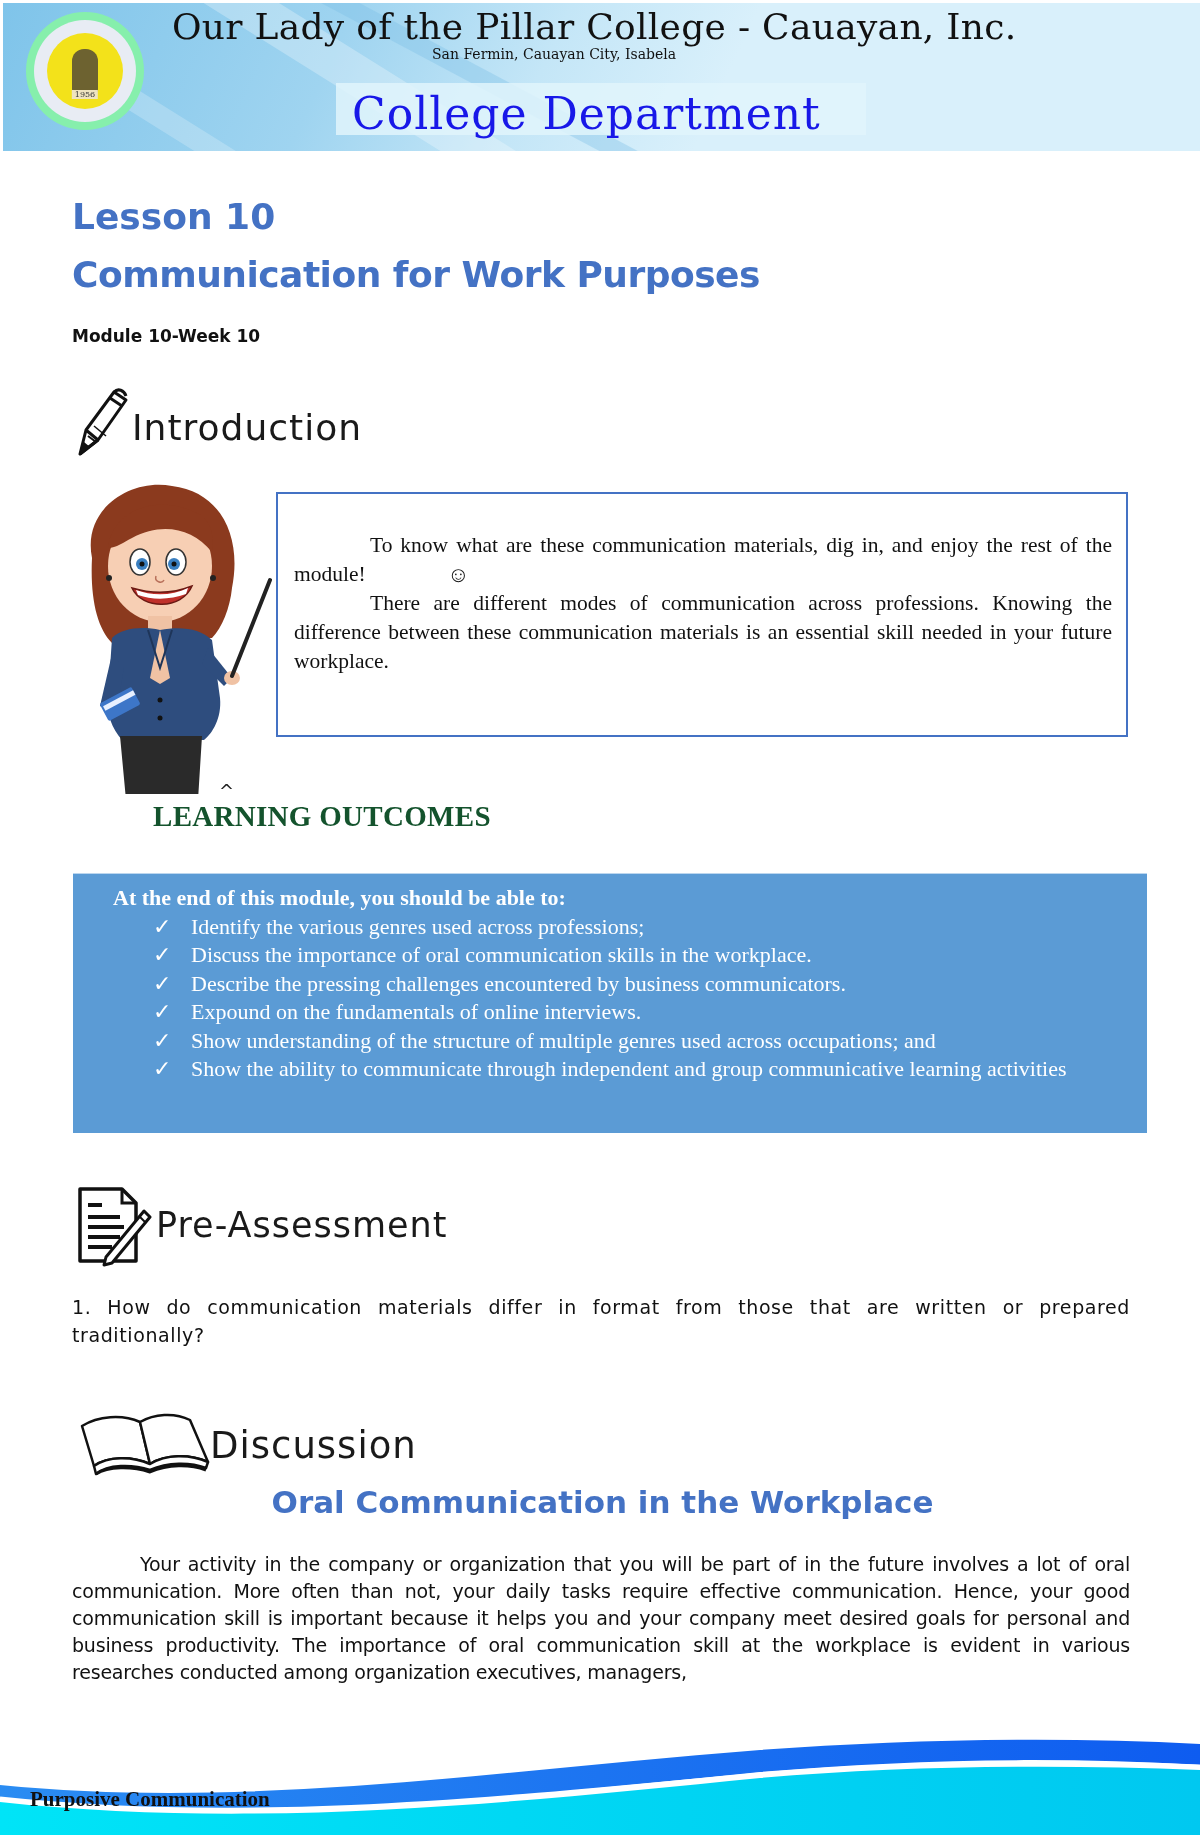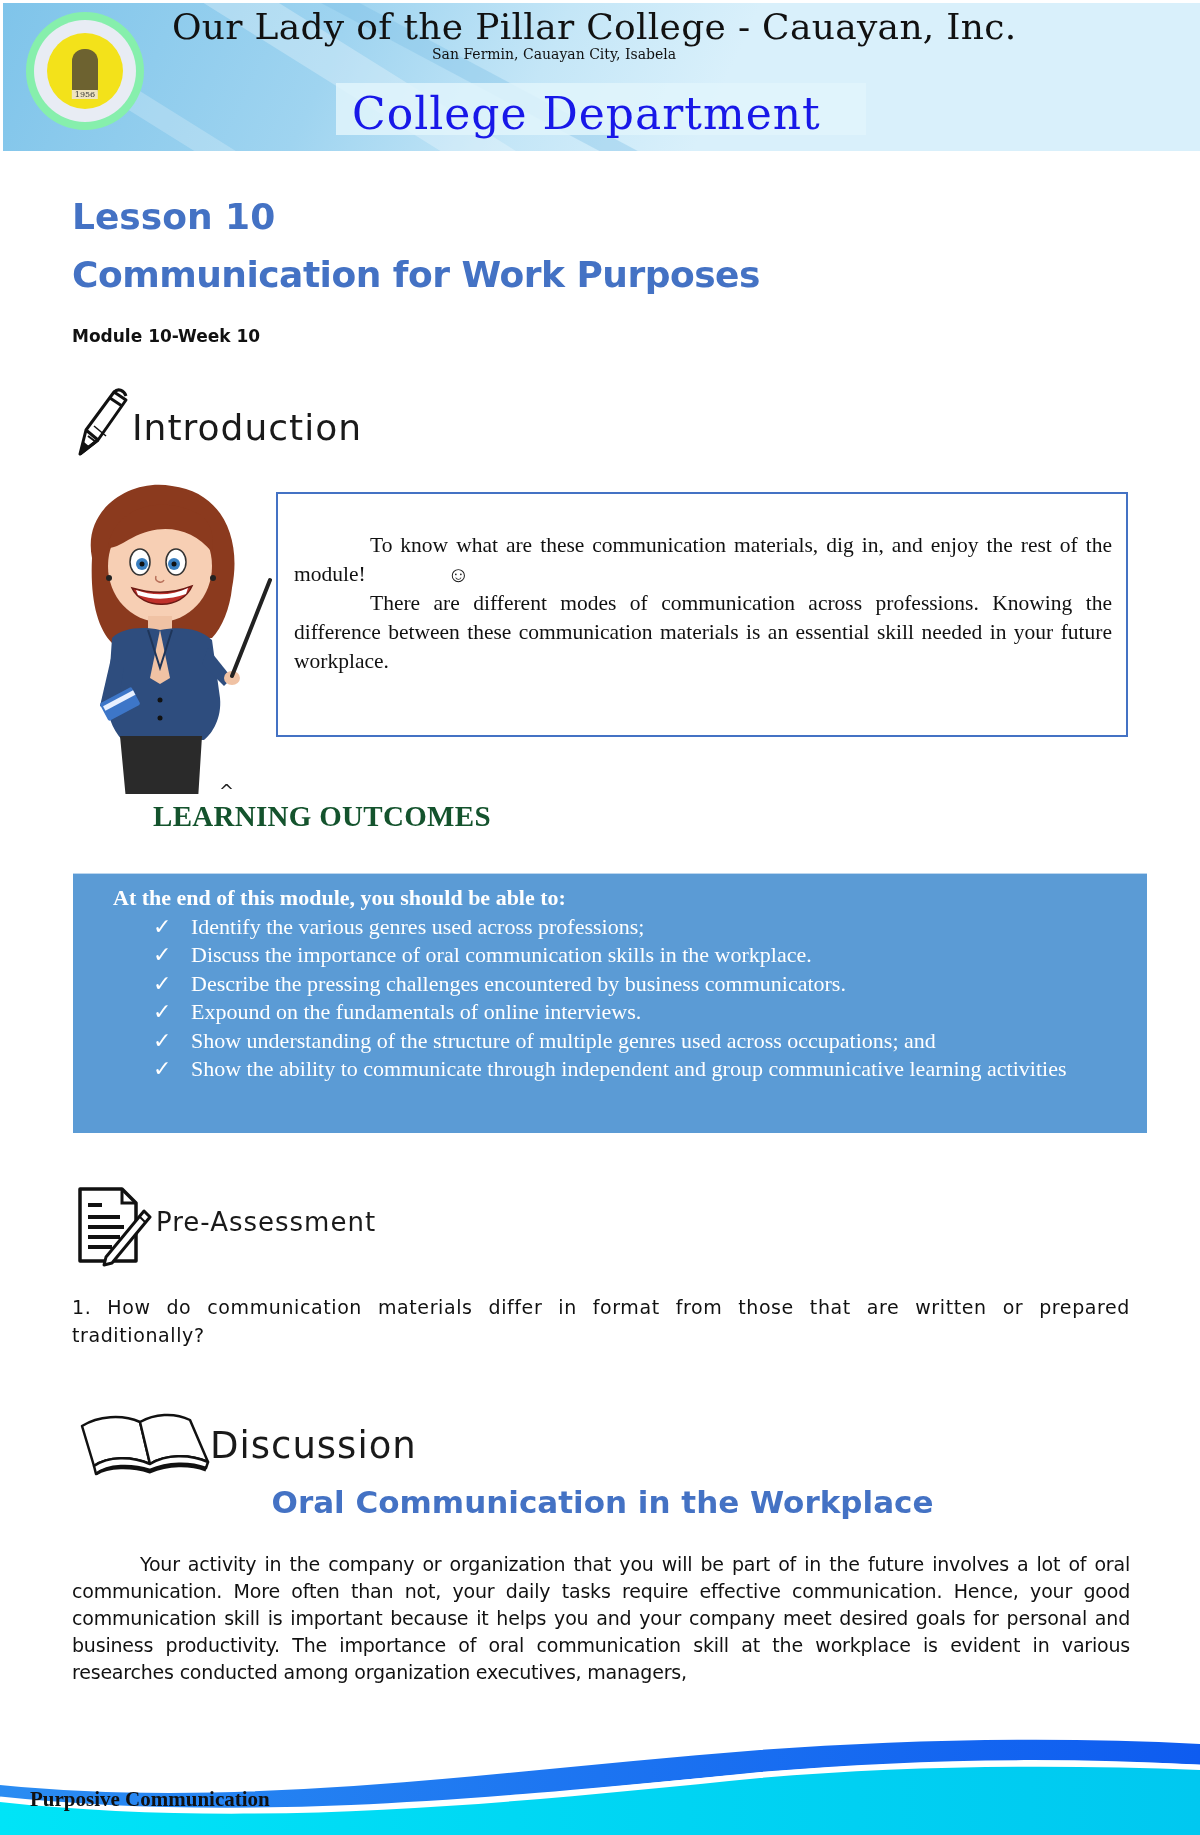--- a/index.html
+++ b/index.html
@@ -239,21 +239,21 @@
     <g stroke="#111" stroke-width="4">
       <line x1="12" y1="20" x2="26" y2="20"></line>
       <line x1="12" y1="32" x2="44" y2="32"></line>
       <line x1="12" y1="42" x2="48" y2="42"></line>
       <line x1="12" y1="52" x2="44" y2="52"></line>
       <line x1="12" y1="62" x2="36" y2="62"></line>
     </g>
     <path d="M68 26 L74 32 L36 78 L28 80 L30 72 Z" fill="#fff" stroke="#111" stroke-width="3" stroke-linejoin="round"></path>
     <line x1="64" y1="32" x2="70" y2="38" stroke="#111" stroke-width="2"></line>
   </svg>
-  <span class="label" style="margin-left:4px; margin-bottom:32px; font-size:26px;">Pre-Assessment</span>
+  <span class="label" style="margin-left:4px; margin-bottom:24px; font-size:35px;">Pre-Assessment</span>
 </div>
 
 <div class="question">1. How do communication materials differ in format from those that are written or prepared traditionally?</div>
 
 <div class="section-head" style="left:78px; top:1412px;">
   <svg width="132" height="66" viewBox="0 0 132 66">
     <g fill="#fff" stroke="#111" stroke-width="2.5" stroke-linejoin="round">
       <path d="M4 14 C20 4 44 2 62 10 L72 52 C54 44 30 44 16 54 Z"></path>
       <path d="M62 10 C76 2 96 0 112 8 L130 50 C112 42 88 42 72 52 Z"></path>
       <path d="M16 54 C30 44 54 44 72 52 C88 42 112 42 130 50 L128 56 C112 50 90 50 72 58 C54 52 30 52 18 62 Z"></path>

